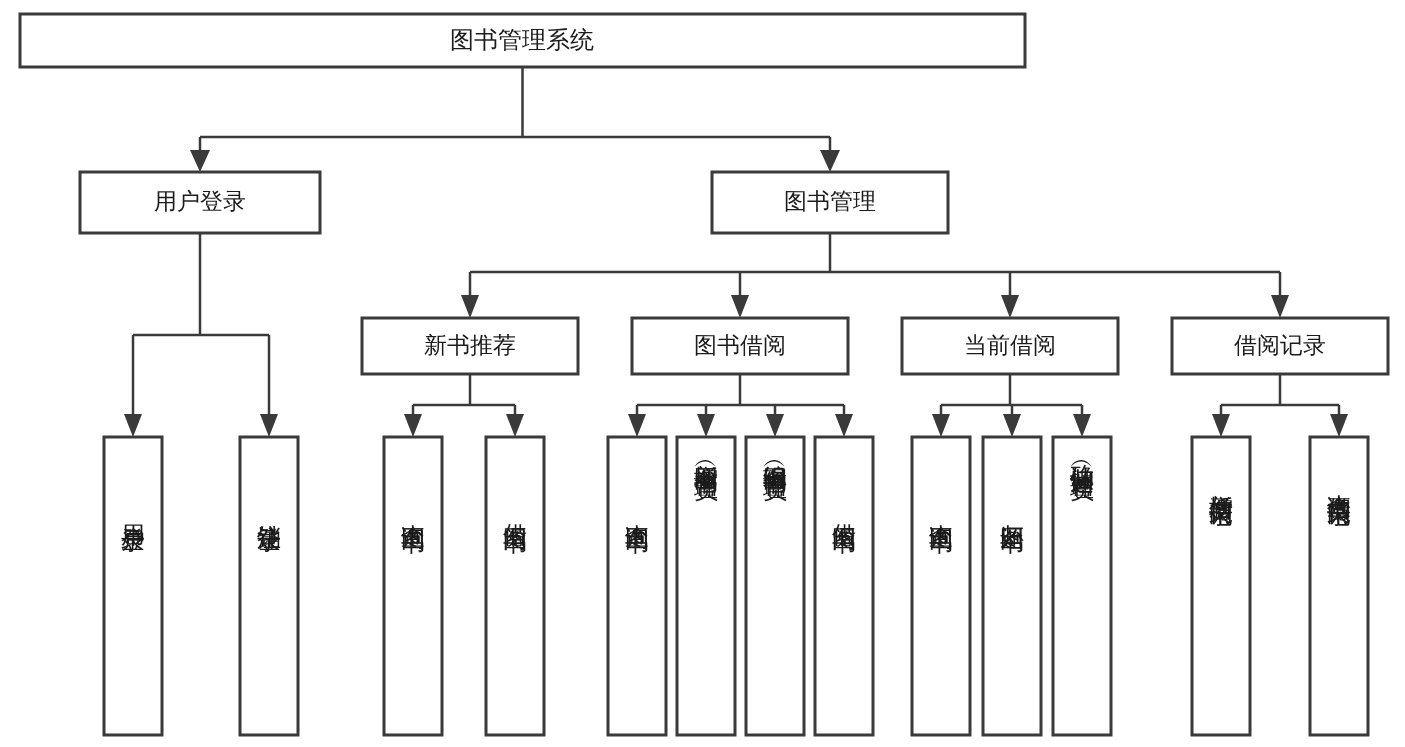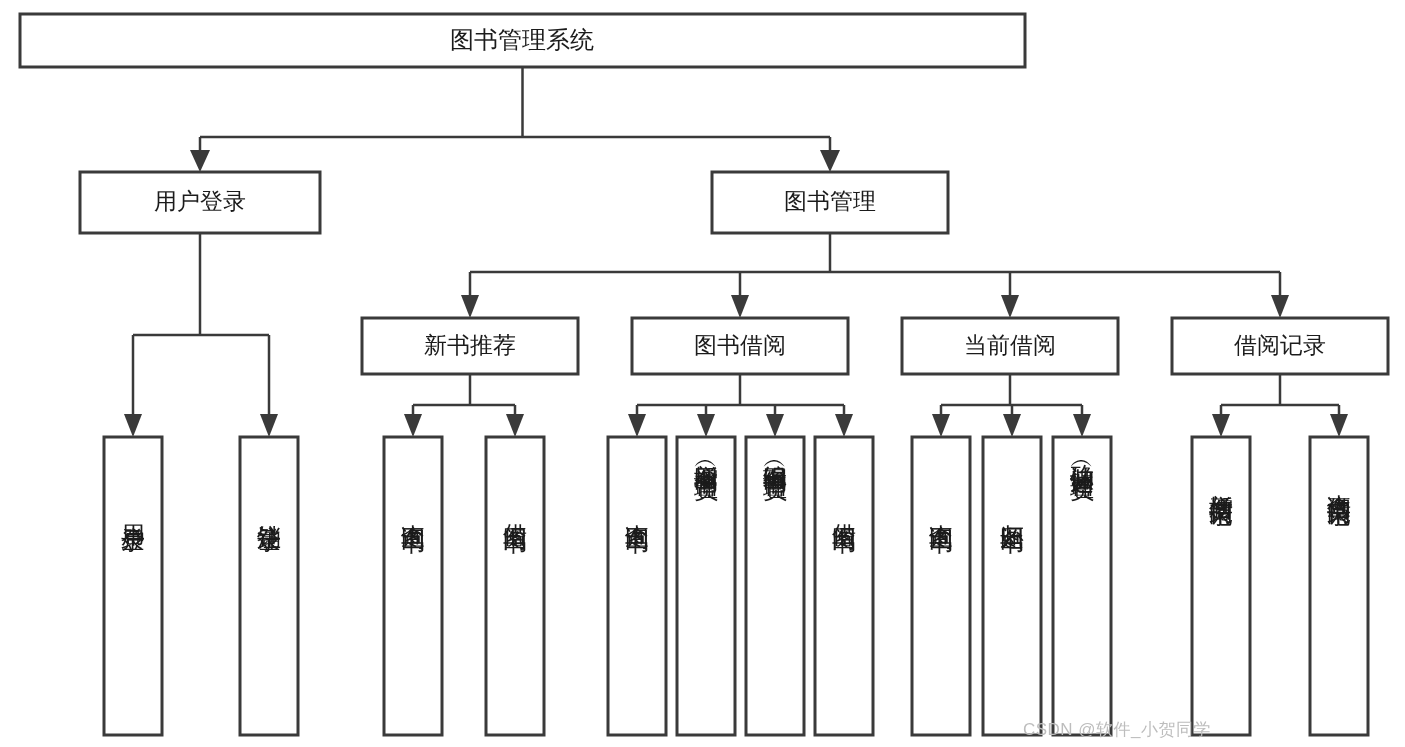--- a/index.html
+++ b/index.html
@@ -251,15 +251,14 @@
   <div class="leaf-label-wrap" style="left:1053px; top:437px; width:58px; height:298px; padding-top:8px;">
     <span class="leaf-label">确认归还（管理员）</span>
   </div>
   <div class="leaf-label-wrap" style="left:1192px; top:437px; width:58px; height:298px; padding-top:38px;">
     <span class="leaf-label">新增借阅记录</span>
   </div>
   <div class="leaf-label-wrap" style="left:1310px; top:437px; width:58px; height:298px; padding-top:38px;">
     <span class="leaf-label">查询借阅记录</span>
   </div>
 
-  <div class="watermark">CSDN @软件_小贺同学</div>
 
 </div>
 
 </body></html>

